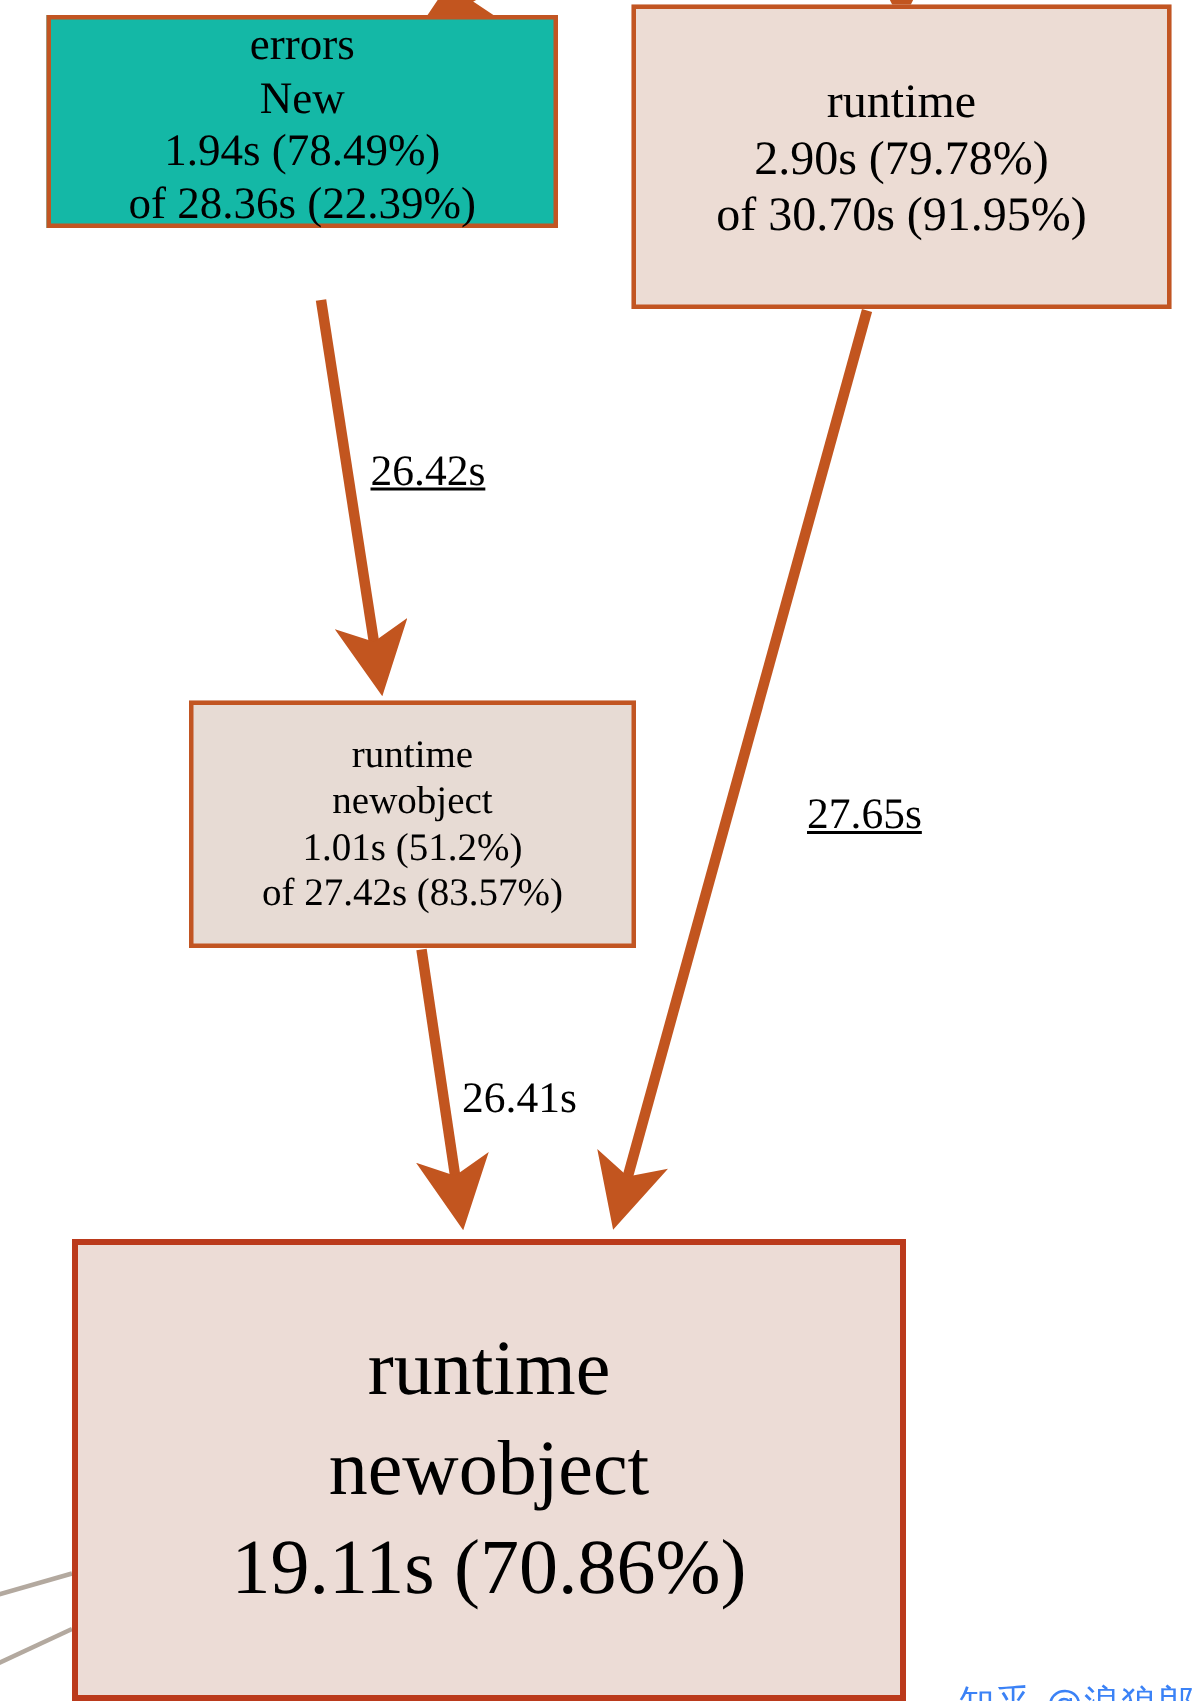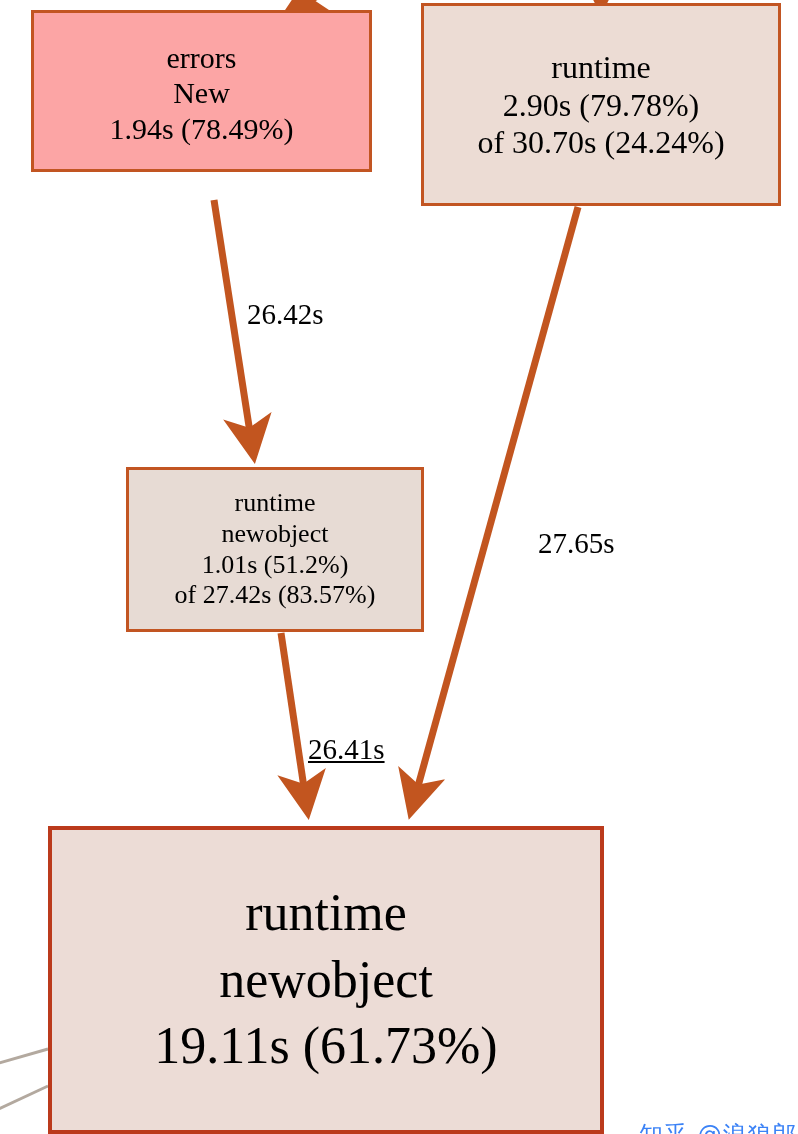--- a/index.html
+++ b/index.html
@@ -31,22 +31,22 @@
     justify-content: center;
     text-align: center;
     color: #000000;
     line-height: 1.18;
     white-space: nowrap;
   }
   .node .line { display: block; }
 
   
   #node-errors-new {
-    left: 31px; top: 10px; width: 341px; height: 162px;
-    background: #fca5a5;
+    left: 31px; top: 10px; width: 341px; height: 142px;
+    background: #14b8a6;
     border: 3px solid #c25522;
     font-size: 30px;
     padding-top: 4px;
   }
   #node-runtime-convtstring {
     left: 421px; top: 3px; width: 360px; height: 203px;
     background: #ecdcd4;
     border: 3px solid #c25522;
     font-size: 32px;
     padding-top: 2px;
@@ -64,23 +64,23 @@
     font-size: 52px;
     line-height: 1.28;
   }
 
   .edge-label {
     position: absolute;
     color: #000000;
     font-size: 29px;
     white-space: nowrap;
   }
-  #edge-label-errors-newobject { left: 247px; top: 298px; }
-  #edge-label-convtstring-mallocgc { left: 538px; top: 527px; }
-  #edge-label-newobject-mallocgc { left: 308px; top: 733px; text-decoration: underline; }
+  #edge-label-errors-newobject { left: 247px; top: 298px; text-decoration: underline; }
+  #edge-label-convtstring-mallocgc { left: 538px; top: 527px; text-decoration: underline; }
+  #edge-label-newobject-mallocgc { left: 308px; top: 716px; }
 
   #watermark {
     position: absolute;
     left: 639px; top: 1119px;
     color: #3b82f6;
     font-size: 24px;
     font-family: "DejaVu Sans", sans-serif;
     white-space: nowrap;
     letter-spacing: 1px;
   }
@@ -122,39 +122,40 @@
     </g>
     <g>
       <path d="M -8 1112 L 48 1086" stroke="#b3a99f" stroke-width="3" fill="none"></path>
     </g>
   </svg>
 
   <div class="node" id="node-errors-new">
     <span class="line">errors</span>
     <span class="line">New</span>
     <span class="line">1.94s (78.49%)</span>
+    <span class="line">of 28.36s (22.39%)</span>
   </div>
 
   <div class="node" id="node-runtime-convtstring">
     <span class="line">runtime</span>
     <span class="line">2.90s (79.78%)</span>
-    <span class="line">of 30.70s (24.24%)</span>
+    <span class="line">of 30.70s (91.95%)</span>
   </div>
 
   <div class="node" id="node-runtime-newobject">
     <span class="line">runtime</span>
     <span class="line">newobject</span>
     <span class="line">1.01s (51.2%)</span>
     <span class="line">of 27.42s (83.57%)</span>
   </div>
 
   <div class="node" id="node-runtime-mallocgc">
     <span class="line">runtime</span>
     <span class="line">newobject</span>
-    <span class="line">19.11s (61.73%)</span>
+    <span class="line">19.11s (70.86%)</span>
   </div>
 
   <div class="edge-label" id="edge-label-errors-newobject">26.42s</div>
 
   <div class="edge-label" id="edge-label-convtstring-mallocgc">27.65s</div>
 
   <div class="edge-label" id="edge-label-newobject-mallocgc">26.41s</div>
 
   <div id="watermark">知乎 @浪狼郎</div>
 

